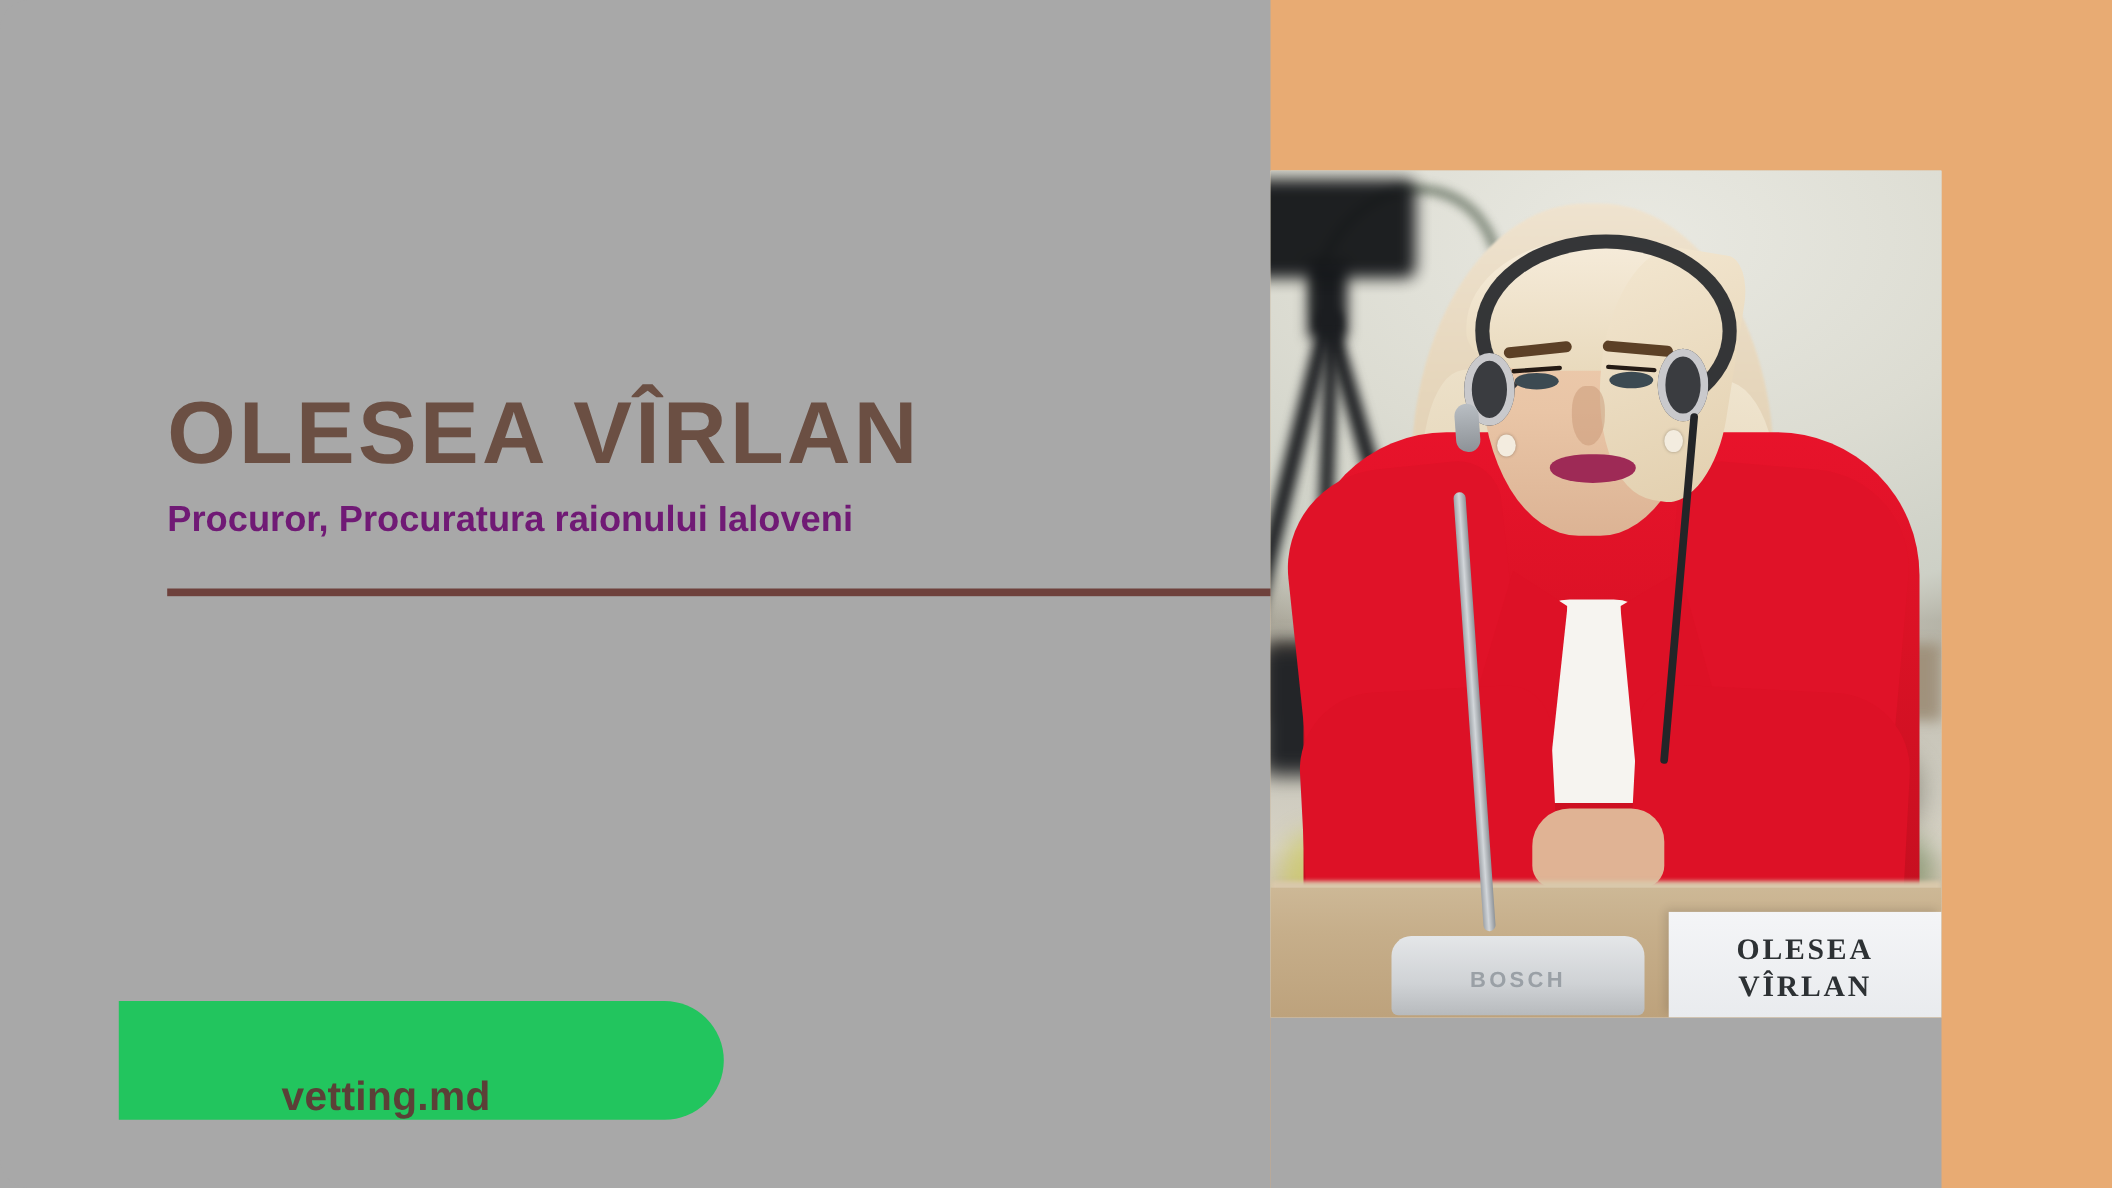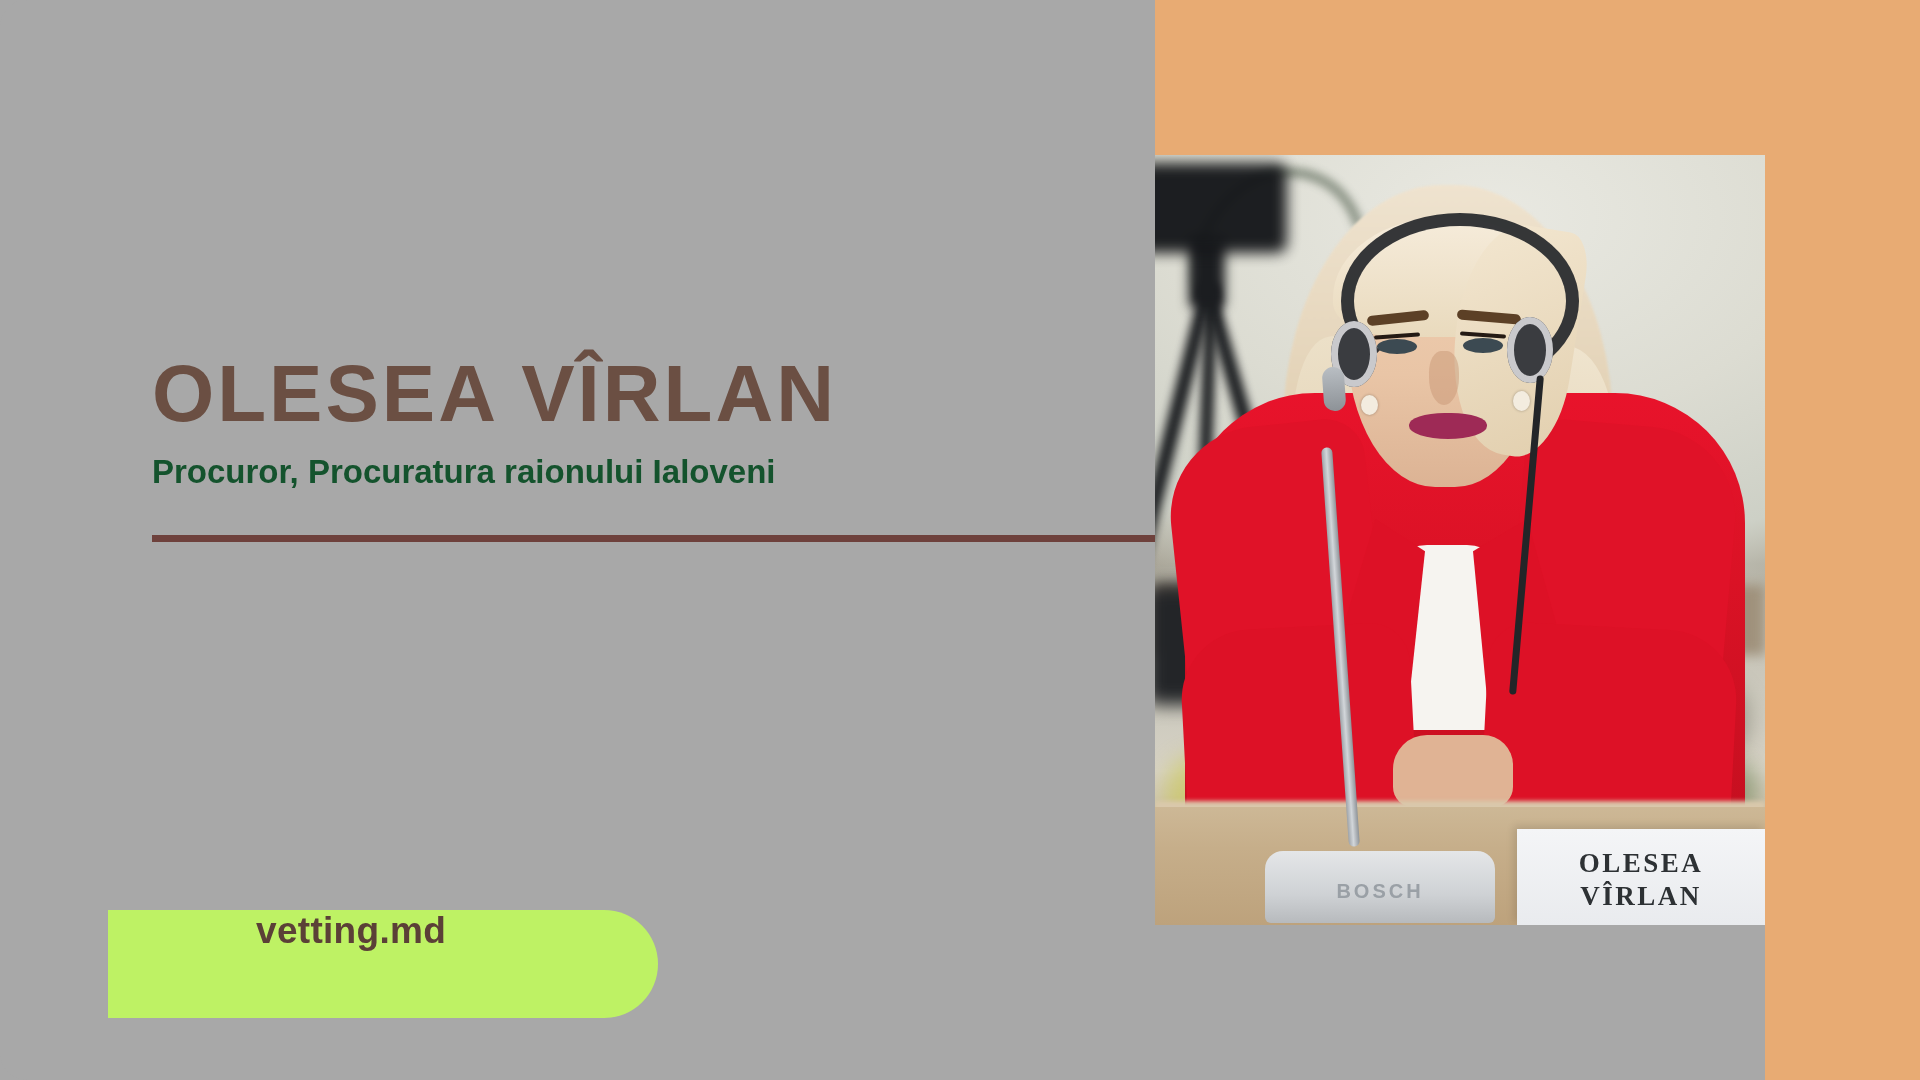--- a/index.html
+++ b/index.html
@@ -384,21 +384,21 @@
     line-height: 1;
     white-space: nowrap;
   }
 
   .subtitle {
     position: absolute;
     left: 152px;
     top: 452px;
     font-size: 33px;
     font-weight: 700;
-    color: #14532d;
+    color: #701a75;
     line-height: 1.2;
     white-space: nowrap;
   }
 
   .divider {
     position: absolute;
     left: 152px;
     top: 535px;
     width: 1003px;
     height: 7px;
@@ -415,24 +415,24 @@
     color: #6b4f43;
     line-height: 1.58;
   }
 
   .badge {
     position: absolute;
     left: 108px;
     top: 910px;
     width: 550px;
     height: 108px;
-    background: #bef264;
+    background: #22c55e;
     border-radius: 0 54px 54px 0;
     display: flex;
-    align-items: flex-start;
+    align-items: flex-end;
   }
   .badge-label {
     margin-left: 148px;
     font-size: 37px;
     font-weight: 700;
     color: #5b4037;
     letter-spacing: .3px;
   }
 </style>
 </head>

